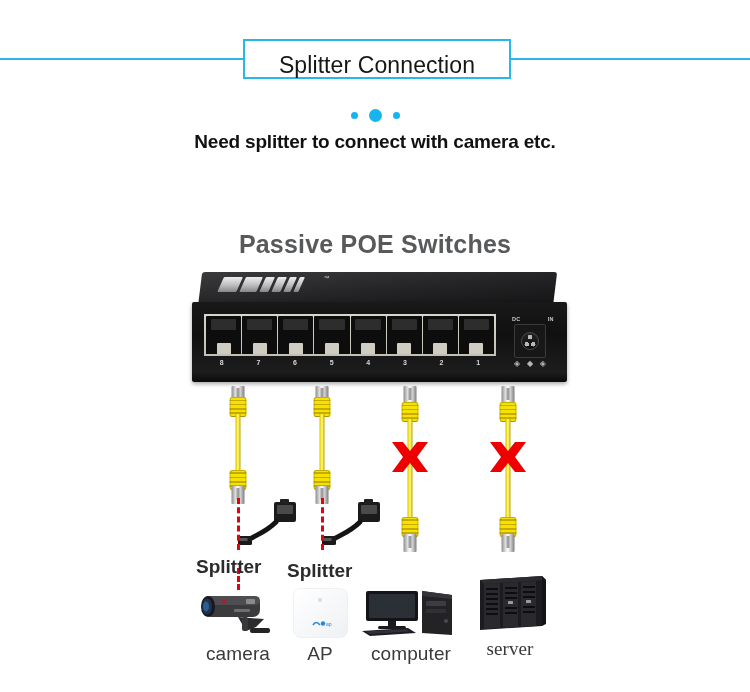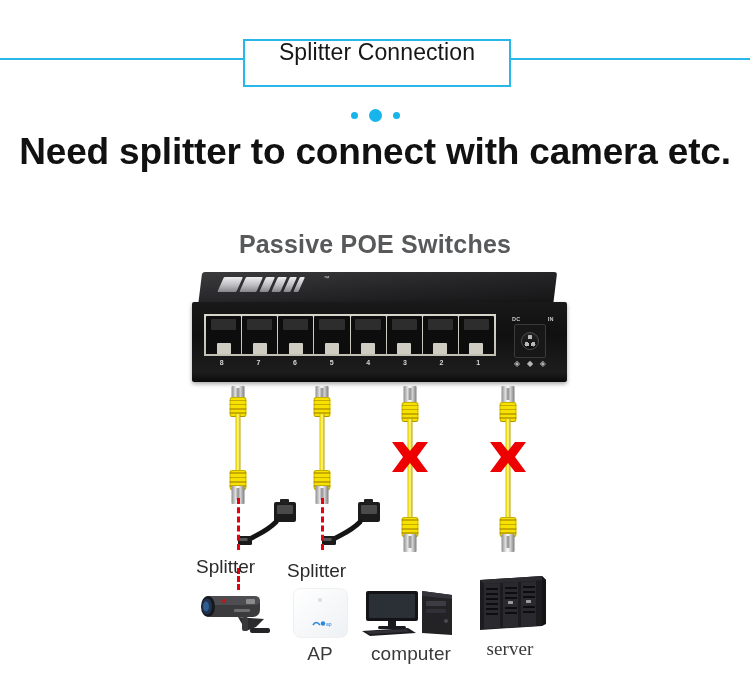--- a/index.html
+++ b/index.html
@@ -32,26 +32,26 @@
     background: #29b6e8;
   }
   #header-rule-left  { left: 0px;   width: 243px; }
   #header-rule-right { left: 511px; width: 239px; }
 
   #section-title-box {
     position: absolute;
     left: 243px;
     top: 39px;
     width: 268px;
-    height: 48px;
+    height: 40px;
     border: 2px solid #29b6e8;
     background: #ffffff;
     box-sizing: border-box;
     display: flex;
-    align-items: flex-start;
+    align-items: flex-end;
     justify-content: center;
   }
   #section-title-text {
     font-size: 23px;
     font-weight: 400;
     color: #161616;
     letter-spacing: 0.1px;
     line-height: 1;
     white-space: nowrap;
   }
@@ -76,21 +76,21 @@
   .dot-small { width: 7px;  height: 7px; }
   .dot-large { width: 13px; height: 13px; }
 
   
   #headline {
     position: absolute;
     left: 0;
     top: 131px;
     width: 750px;
     text-align: center;
-    font-size: 37px;
+    font-size: 19px;
     font-weight: 700;
     color: #111111;
     letter-spacing: -0.2px;
     font-family: "Liberation Sans Narrow", "Liberation Sans", "DejaVu Sans Condensed", sans-serif;
     font-stretch: condensed;
     white-space: nowrap;
   }
 
   
   #diagram {
@@ -352,21 +352,21 @@
   .enddevice-label {
     margin-top: 4px;
     font-size: 19px;
     font-weight: 400;
     color: #3a3a3a;
     letter-spacing: 0.1px;
   }
   .splitter-label {
     position: absolute;
     font-size: 19px;
-    font-weight: 400;
+    font-weight: 700;
     color: #2b2b2b;
     white-space: nowrap;
     z-index: 8;
   }
 </style>
 </head>
 <body>
 
 <div id="header-banner">
   <div id="header-rule-left"></div>
@@ -523,20 +523,21 @@
         <ellipse cx="17" cy="19.5" rx="5" ry="8" fill="#1f3250"></ellipse>
         <ellipse cx="16" cy="19.5" rx="3" ry="5" fill="#2f5d8f"></ellipse>
         <rect x="56" y="12" width="9" height="5" rx="1" fill="#8a8a8a"></rect>
         <rect x="44" y="22" width="16" height="3" rx="1" fill="#6e6e70"></rect>
         <circle cx="34" cy="14" r="2" fill="#c1161c"></circle>
         <path d="M48 30 L56 44 L66 40 L74 32 Z" fill="#2c2c2e"></path>
         <rect x="52" y="30" width="6" height="14" rx="2" fill="#39393c"></rect>
         <rect x="60" y="41" width="20" height="5" rx="2" fill="#242426"></rect>
       </svg>
     </div>
+    <div class="enddevice-label">camera</div>
   </div>
 
   <div class="enddevice" style="left:356px; top:583px;">
     <div class="enddevice-art">
       <svg viewBox="0 0 110 52" width="110" height="52">
 
         <path d="M66 4 L96 8 L96 48 L66 46 Z" fill="#232326"></path>
         <path d="M66 4 L96 8 L96 12 L66 9 Z" fill="#34343a"></path>
         <rect x="70" y="14" width="20" height="5" rx="1" fill="#3c3c42"></rect>
         <rect x="70" y="22" width="20" height="4" rx="1" fill="#303036"></rect>

